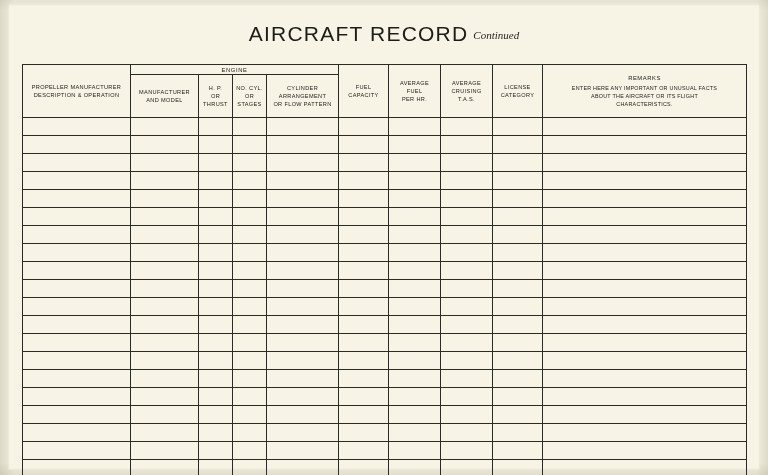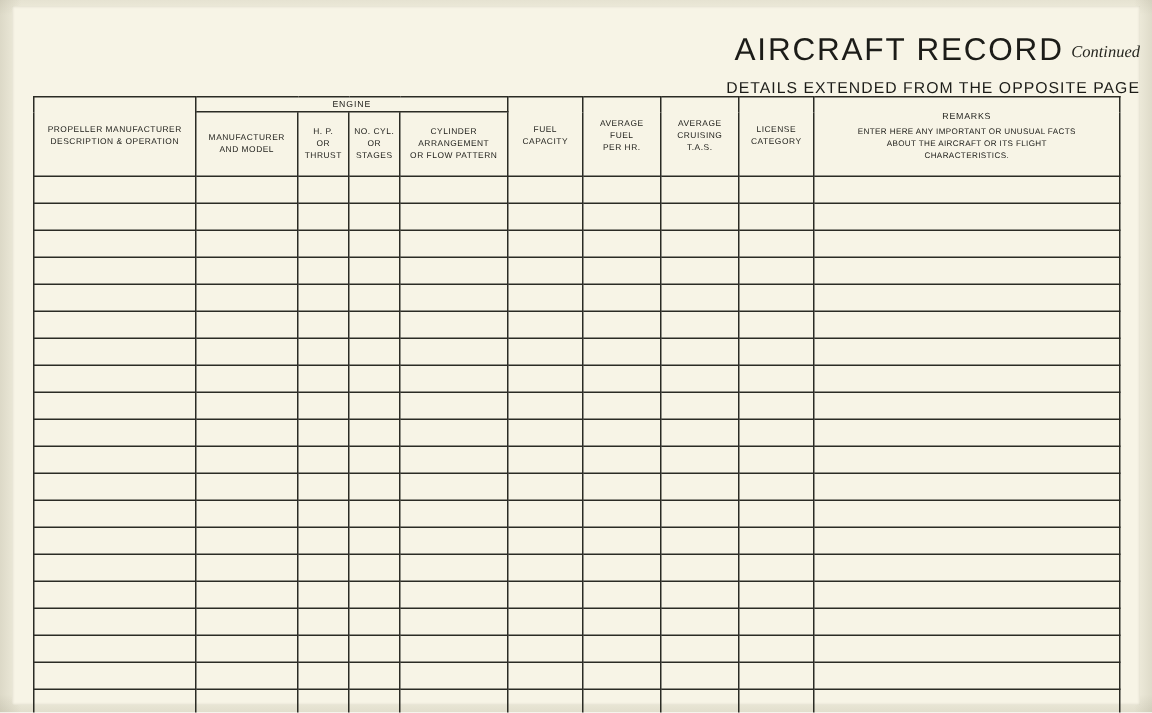--- a/index.html
+++ b/index.html
@@ -39,21 +39,21 @@
     position: absolute;
     left: 8px;
     top: 4px;
     width: 752px;
     height: 466px;
     background: #f7f4e6;
     box-shadow: 0 0 2px rgba(90,85,60,0.25) inset;
   }
 
   .title-block {
-    text-align: right;
+    text-align: center;
     padding-top: 18px;
   }
   .main-title {
     font-family: "Liberation Sans", sans-serif;
     font-size: 21px;
     letter-spacing: 1.2px;
     color: #1c1c18;
     font-weight: 400;
     display: inline-block;
   }
@@ -129,21 +129,20 @@
   }
 </style>
 </head>
 <body>
 
 <div id="page">
   <div id="sheet">
 
     <div class="title-block">
       <span class="main-title">AIRCRAFT RECORD</span><span class="title-continued">Continued</span>
-      <div class="subtitle">DETAILS EXTENDED FROM THE OPPOSITE PAGE</div>
     </div>
 
     <table class="record">
       <colgroup>
         <col style="width:108px">
         <col style="width:68px">
         <col style="width:34px">
         <col style="width:34px">
         <col style="width:72px">
         <col style="width:50px">

